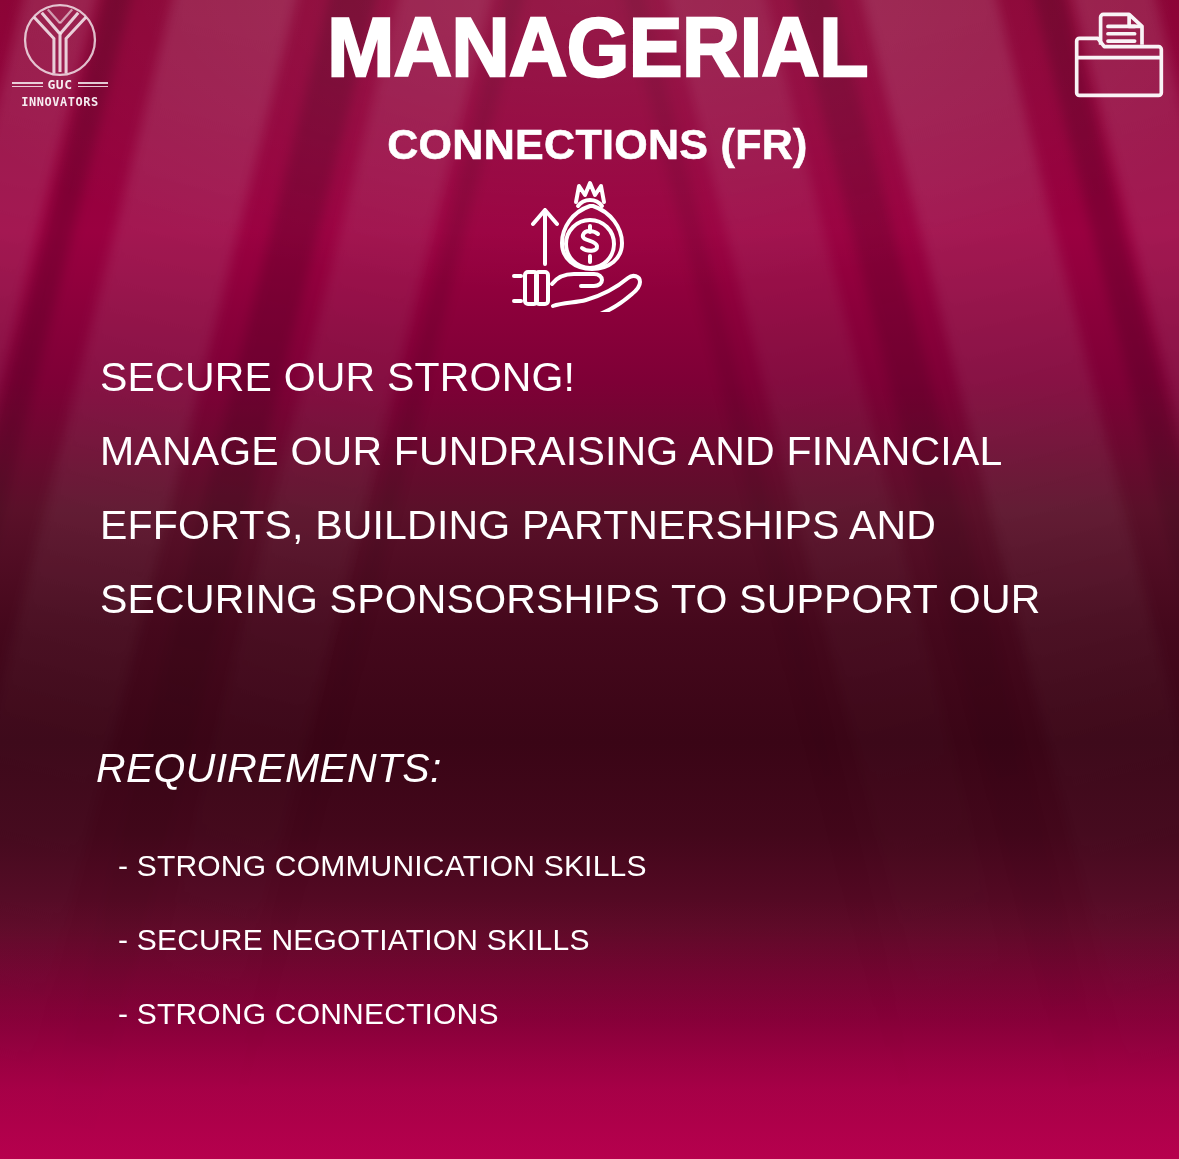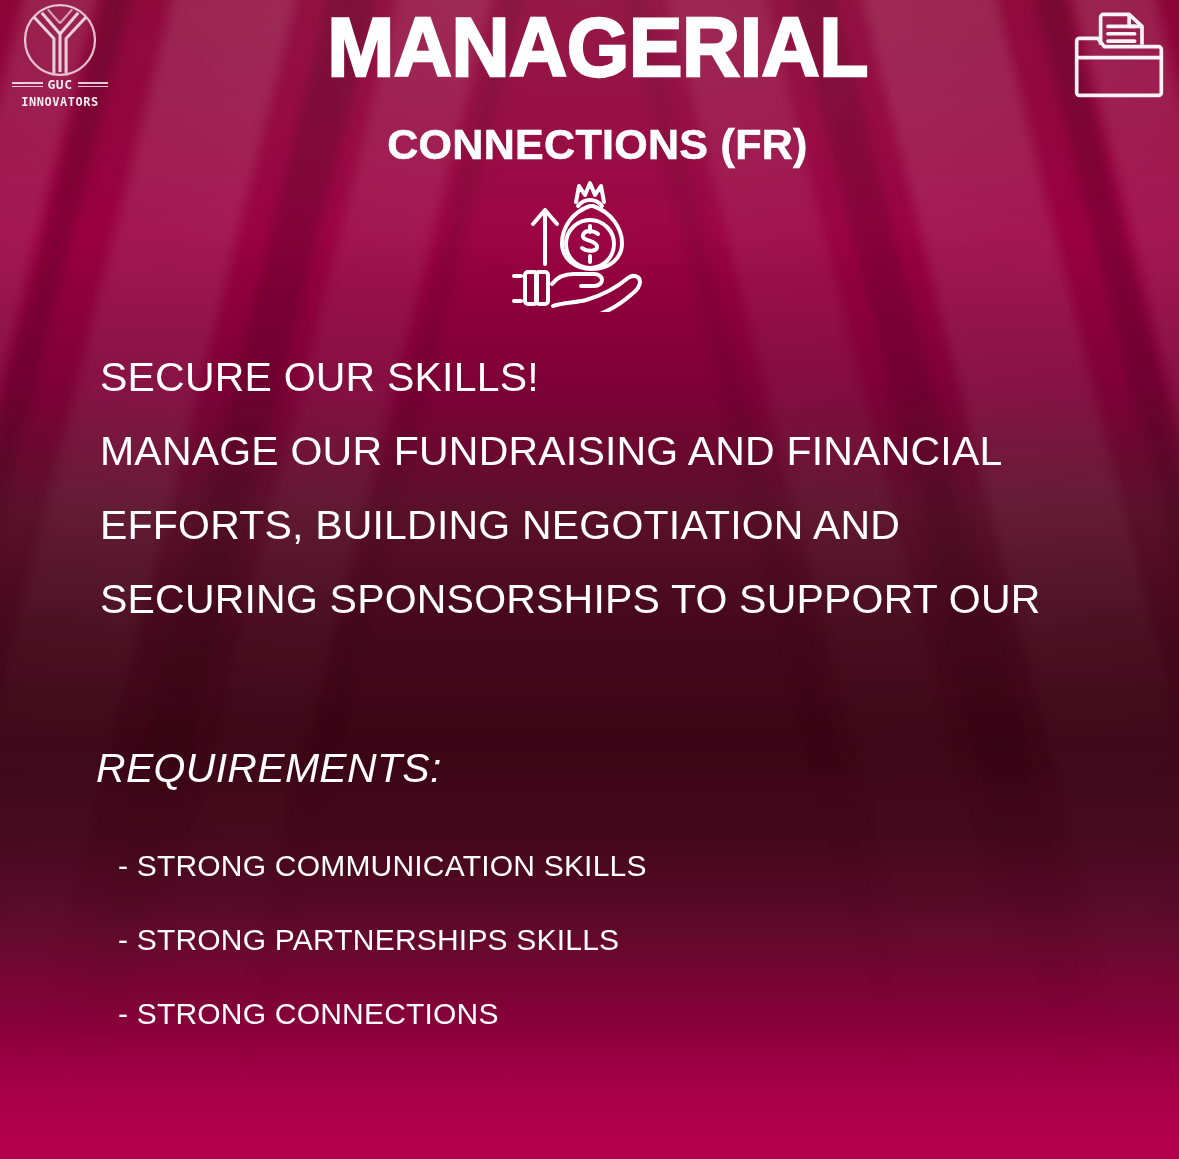--- a/index.html
+++ b/index.html
@@ -255,28 +255,28 @@
 
     <path d="M16 100 h6 a3 3 0 0 1 3 3 v26 a3 3 0 0 1 -3 3 h-6 a3 3 0 0 1 -3 -3 v-26 a3 3 0 0 1 3 -3 z" stroke="#ffffff" stroke-width="4" fill="none"></path>
     <path d="M27 100 h6 a3 3 0 0 1 3 3 v26 a3 3 0 0 1 -3 3 h-6 a3 3 0 0 1 -3 -3 v-26 a3 3 0 0 1 3 -3 z" stroke="#ffffff" stroke-width="4" fill="none"></path>
     <path d="M2 104 h7 M2 129 h7" stroke="#ffffff" stroke-width="4" stroke-linecap="round"></path>
 
     <path d="M40 112 c6 -8 14 -10 22 -10 h20 c5 0 8 3 8 6 c0 3 -3 6 -8 6 h-13" stroke="#ffffff" stroke-width="4" stroke-linecap="round" stroke-linejoin="round" fill="none"></path>
     <path d="M41 134 c10 -4 22 -3 33 -6 c14 -4 30 -12 42 -22 c5 -4 12 -2 12 4 c0 4 -3 8 -8 12 c-16 14 -36 24 -56 26 c-9 1 -17 0 -23 -2" stroke="#ffffff" stroke-width="4" stroke-linecap="round" stroke-linejoin="round" fill="none"></path>
   </svg>
 
   <div class="body-copy">
-    <div class="body-line">SECURE OUR SKILLS!</div>
+    <div class="body-line">SECURE OUR STRONG!</div>
     <div class="body-line">MANAGE OUR FUNDRAISING AND FINANCIAL</div>
-    <div class="body-line">EFFORTS, BUILDING NEGOTIATION AND</div>
+    <div class="body-line">EFFORTS, BUILDING PARTNERSHIPS AND</div>
     <div class="body-line">SECURING SPONSORSHIPS TO SUPPORT OUR</div>
   </div>
 
   <div class="req-block">
     <div class="req-title">REQUIREMENTS:</div>
     <ul class="req-list">
       <li class="req-item">- STRONG COMMUNICATION SKILLS</li>
-      <li class="req-item">- STRONG PARTNERSHIPS SKILLS</li>
+      <li class="req-item">- SECURE NEGOTIATION SKILLS</li>
       <li class="req-item">- STRONG CONNECTIONS</li>
     </ul>
   </div>
 
 </div>
 
 </body></html>

